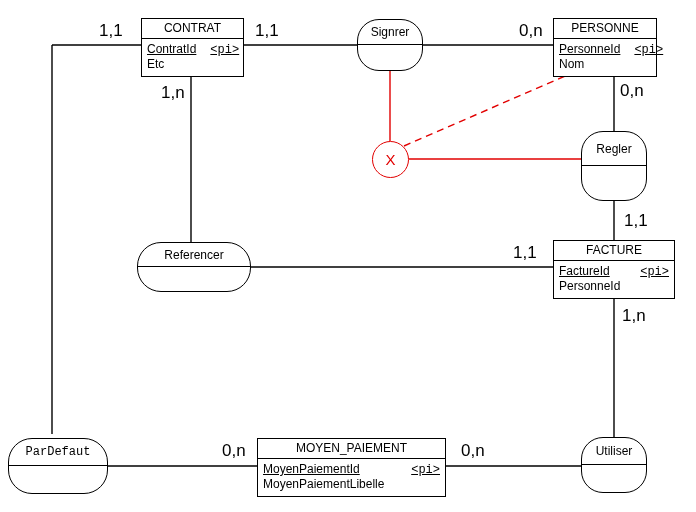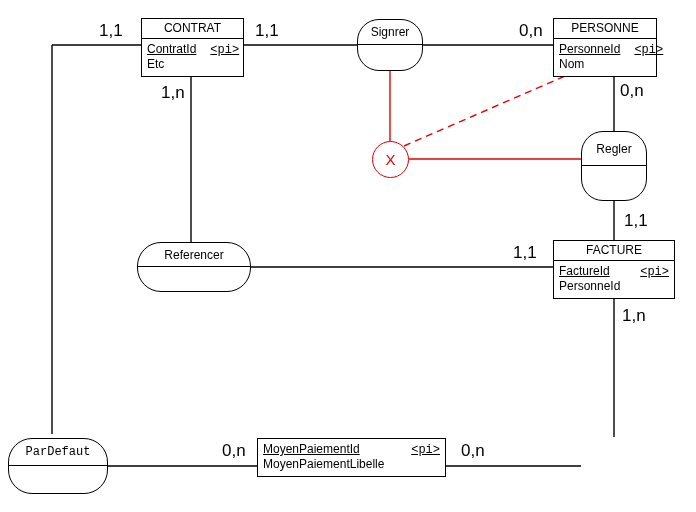--- a/index.html
+++ b/index.html
@@ -191,20 +191,21 @@
         <span class="attr-ident">&lt;pi&gt;</span>
       </div>
       <div class="attr-row">
         <span class="attr-name">PersonneId</span>
         <span class="attr-ident"></span>
       </div>
     </div>
   </div>
 
   <div class="entity" style="left:257px; top:438px; width:189px;">
+    <div class="ent-title">MOYEN_PAIEMENT</div>
     <div class="ent-attrs">
       <div class="attr-row">
         <span class="attr-name pk">MoyenPaiementId</span>
         <span class="attr-ident">&lt;pi&gt;</span>
       </div>
       <div class="attr-row">
         <span class="attr-name">MoyenPaiementLibelle</span>
         <span class="attr-ident"></span>
       </div>
     </div>
@@ -223,20 +224,24 @@
   <div class="relation" style="left:137px; top:242px; width:114px; height:50px; border-radius:24px;">
     <div class="rel-label">Referencer</div>
     <div class="rel-lower"></div>
   </div>
 
   <div class="relation" style="left:8px; top:438px; width:100px; height:56px; border-radius:24px;font-family:Liberation Mono, monospace;">
     <div class="rel-label">ParDefaut</div>
     <div class="rel-lower"></div>
   </div>
 
+  <div class="relation" style="left:581px; top:437px; width:66px; height:56px; border-radius:22px;">
+    <div class="rel-label">Utiliser</div>
+    <div class="rel-lower"></div>
+  </div>
 
   <div class="constraint" style="left:372px; top:141px; width:37px; height:37px;">
     <span>X</span>
   </div>
 
   <div class="card" style="left:99px; top:21px;">1,1</div>
 
   <div class="card" style="left:255px; top:21px;">1,1</div>
 
   <div class="card" style="left:519px; top:21px;">0,n</div>

